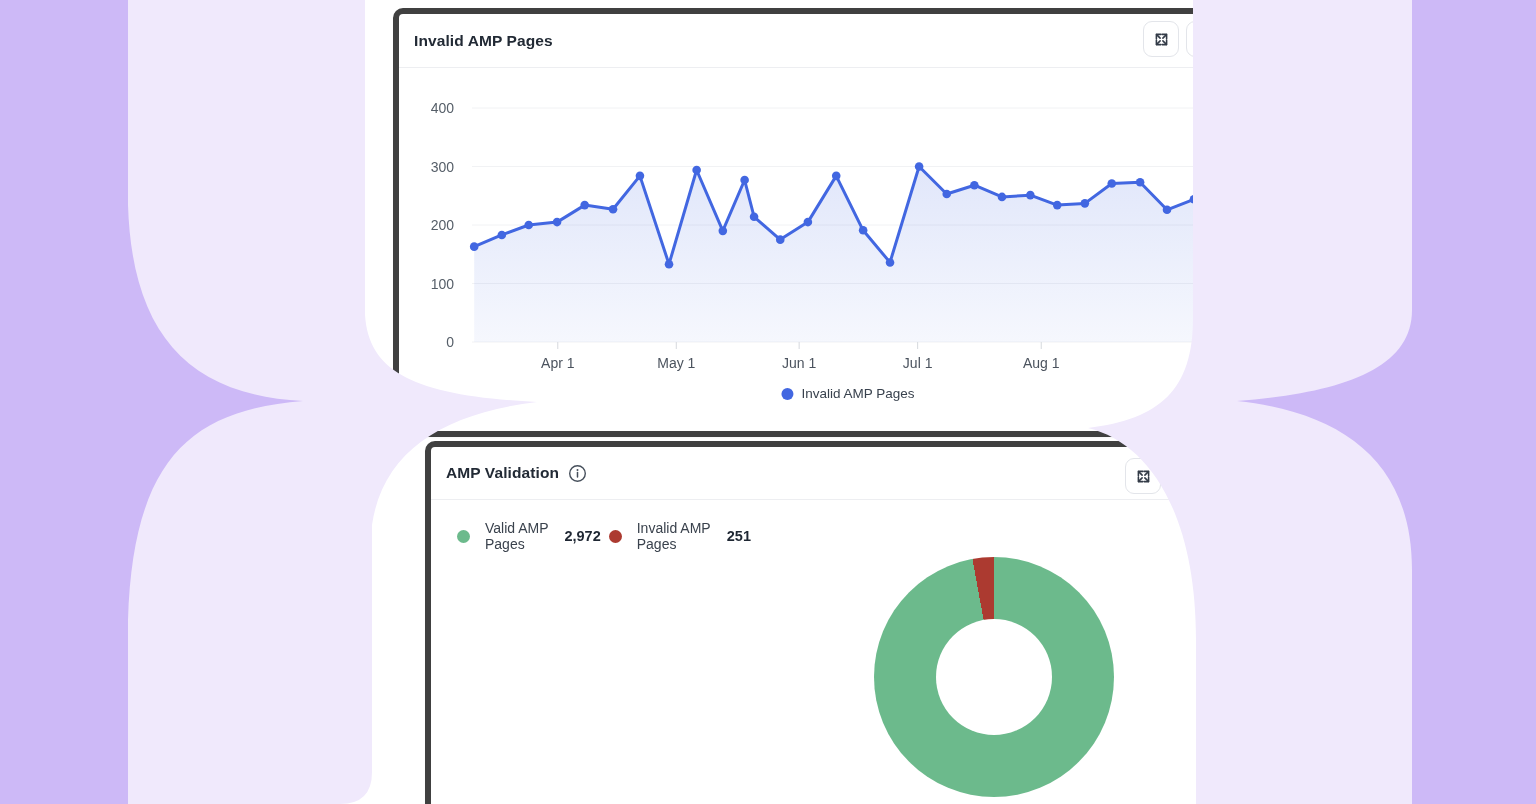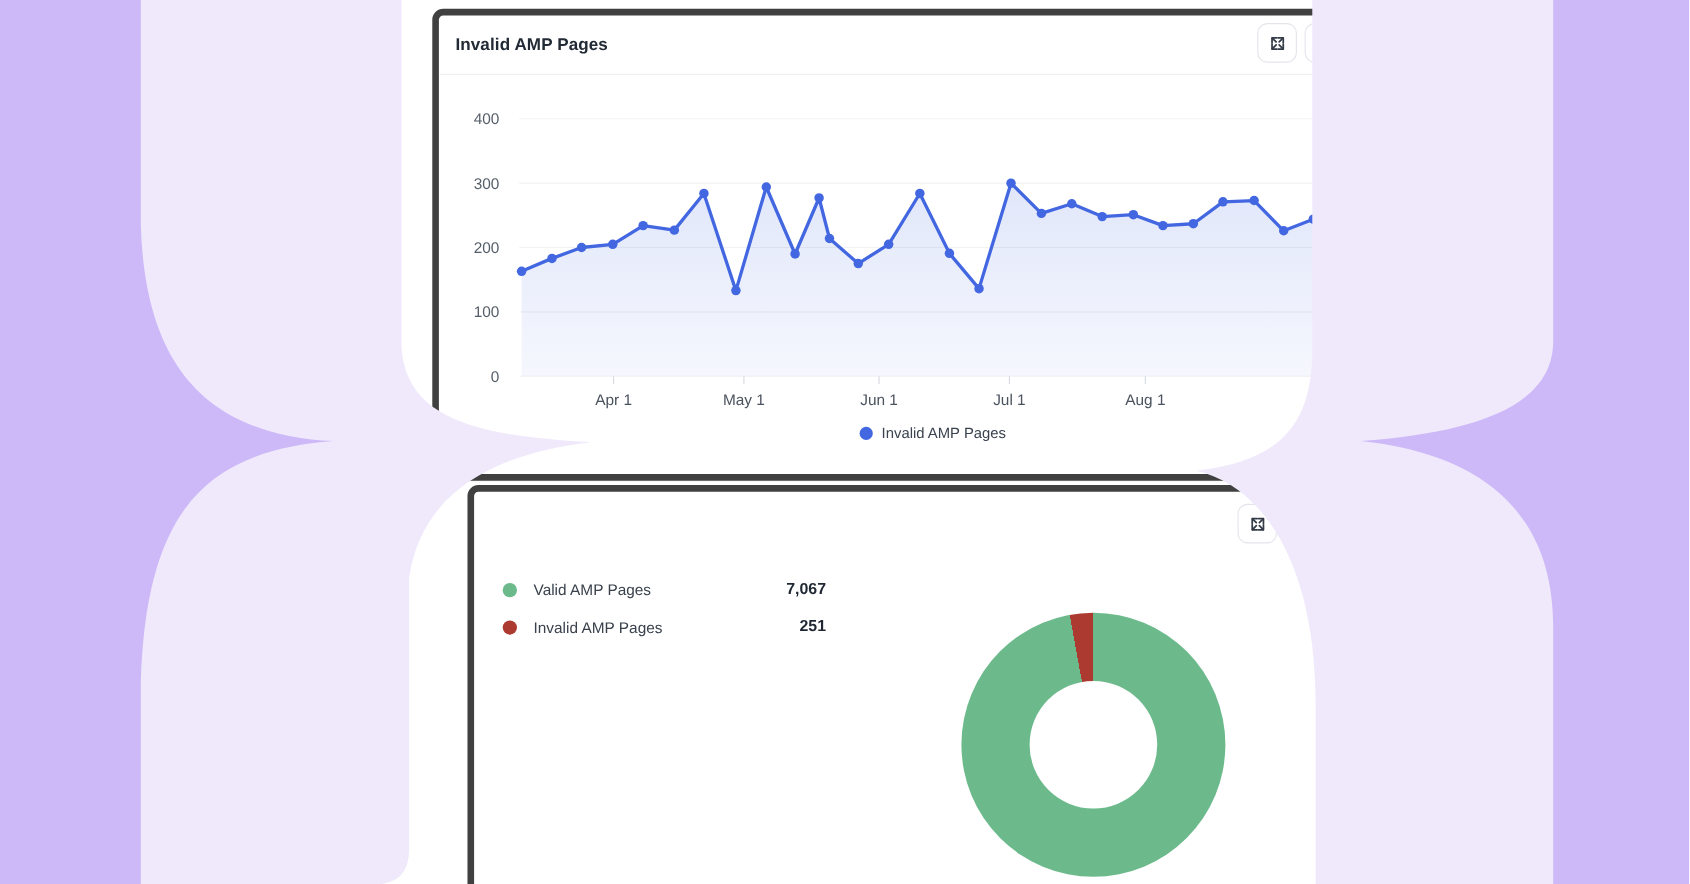--- a/index.html
+++ b/index.html
@@ -21,21 +21,21 @@
   .icon-btn{
     position:absolute;width:36px;height:36px;background:#fff;border:1px solid #e3e5ea;
     border-radius:9px;display:flex;align-items:center;justify-content:center;cursor:pointer;
     padding:0;
   }
   .legend-row{
     position:absolute;display:flex;align-items:center;gap:8px;white-space:nowrap;
   }
   .legend-dot{width:12px;height:12px;border-radius:50%;}
   .legend-label{font-size:13.5px;color:#39424e;}
-  .stats{position:absolute;display:flex;flex-direction:column;gap:8px;justify-content:space-between;}
+  .stats{position:absolute;display:flex;flex-direction:row;gap:8px;justify-content:space-between;}
   .stat-row{display:flex;align-items:center;height:26px;}
   .stat-dot{width:13px;height:13px;border-radius:50%;margin-right:15px;flex:0 0 auto;}
   .stat-label{font-size:14px;color:#3a424d;}
   .stat-value{margin-left:auto;font-size:14.5px;font-weight:700;color:#1f2733;}
   .donut{position:absolute;border-radius:50%;}
   .donut-hole{
     position:absolute;left:50%;top:50%;width:116px;height:116px;margin:-58px 0 0 -58px;
     background:#fff;border-radius:50%;
   }
   .bg-overlay{position:absolute;left:0;top:0;pointer-events:none;}
@@ -140,41 +140,51 @@
         </g>
     </svg>
 
     <div class="legend-row" style="top:372px;left:449px;transform:translateX(-50%);">
       <span class="legend-dot" style="background: rgb(66, 103, 225);"></span>
       <span class="legend-label">Invalid AMP Pages</span>
     </div>
   </div>
 
   <div class="card" style="left:425px;top:441px;width:790px;height:380px;border-radius:10px 10px 0 0;">
+    <div class="card-header" style="height:53px;">
+      <span class="card-title">AMP Validation</span>
+      <span style="display:flex;cursor:pointer;">
+        <svg width="19" height="19" viewBox="0 0 19 19" fill="none">
+          <circle cx="9.5" cy="9.5" r="7.8" stroke="#464f5b" stroke-width="1.4"></circle>
+          <line x1="9.5" y1="8.6" x2="9.5" y2="13.1" stroke="#464f5b" stroke-width="1.5" stroke-linecap="round"></line>
+          <circle cx="9.5" cy="5.9" r="1" fill="#464f5b"></circle>
+        </svg>
+      </span>
+    </div>
 
     <button class="icon-btn" style="left:694px;top:11px;" title="">
       <span style="display:flex;">
         <svg width="17" height="17" viewBox="0 0 16 16" fill="none" stroke="#333b47" stroke-width="1.5" stroke-linecap="round" stroke-linejoin="round">
           <path d="M3.2 7.4 V3.2 H7.4"></path>
             <path d="M3.4 3.4 L6.7 6.7"></path>
           <path d="M8.6 3.2 H12.8 V7.4"></path>
             <path d="M12.6 3.4 L9.3 6.7"></path>
           <path d="M12.8 8.6 V12.8 H8.6"></path>
             <path d="M12.6 12.6 L9.3 9.3"></path>
           <path d="M7.4 12.8 H3.2 V8.6"></path>
             <path d="M3.4 12.6 L6.7 9.3"></path>
         </svg>
       </span>
     </button>
 
     <div class="stats" style="left:26px;top:76px;width:294px;">
       <div class="stat-row">
         <span class="stat-dot" style="background: rgb(108, 186, 140);"></span>
         <span class="stat-label">Valid AMP Pages</span>
-        <span class="stat-value">7,067</span>
+        <span class="stat-value">2,972</span>
       </div>
       <div class="stat-row">
         <span class="stat-dot" style="background: rgb(172, 58, 48);"></span>
         <span class="stat-label">Invalid AMP Pages</span>
         <span class="stat-value">251</span>
       </div>
     </div>
 
     <div id="donut" class="donut" style="left: 443px; top: 110px; width: 240px; height: 240px; background: conic-gradient(from -10.3408deg, rgb(172, 58, 48) 0deg, rgb(172, 58, 48) 10.3408deg, rgb(108, 186, 140) 10.3408deg, rgb(108, 186, 140) 360deg);">
       <div class="donut-hole"></div>

